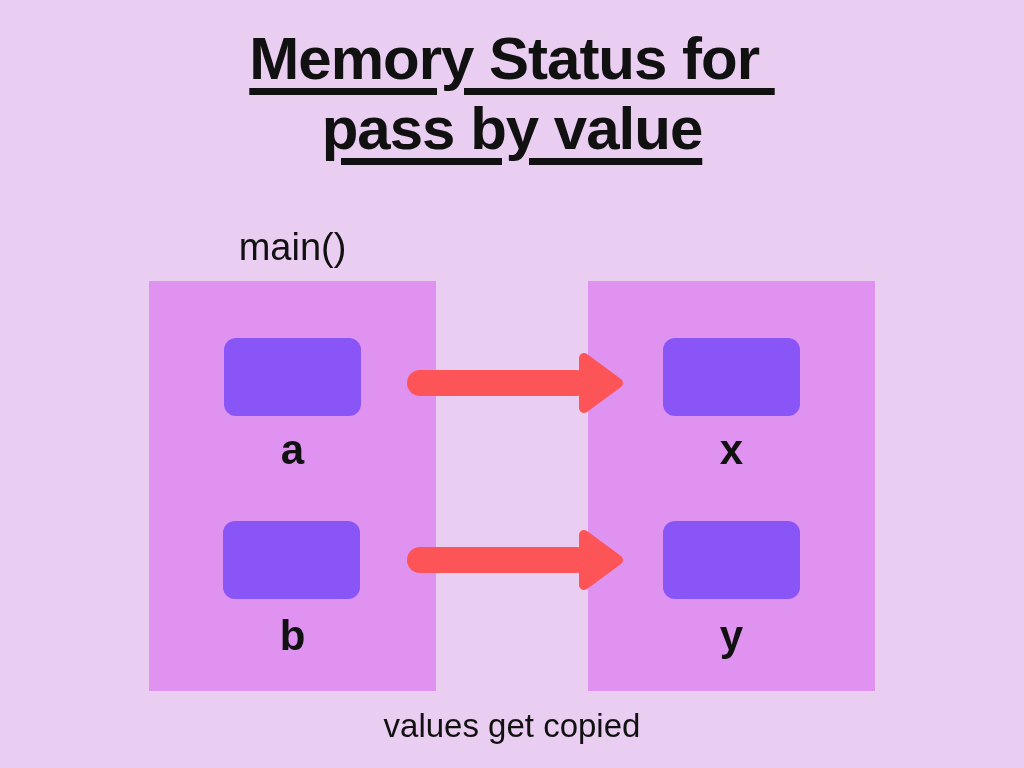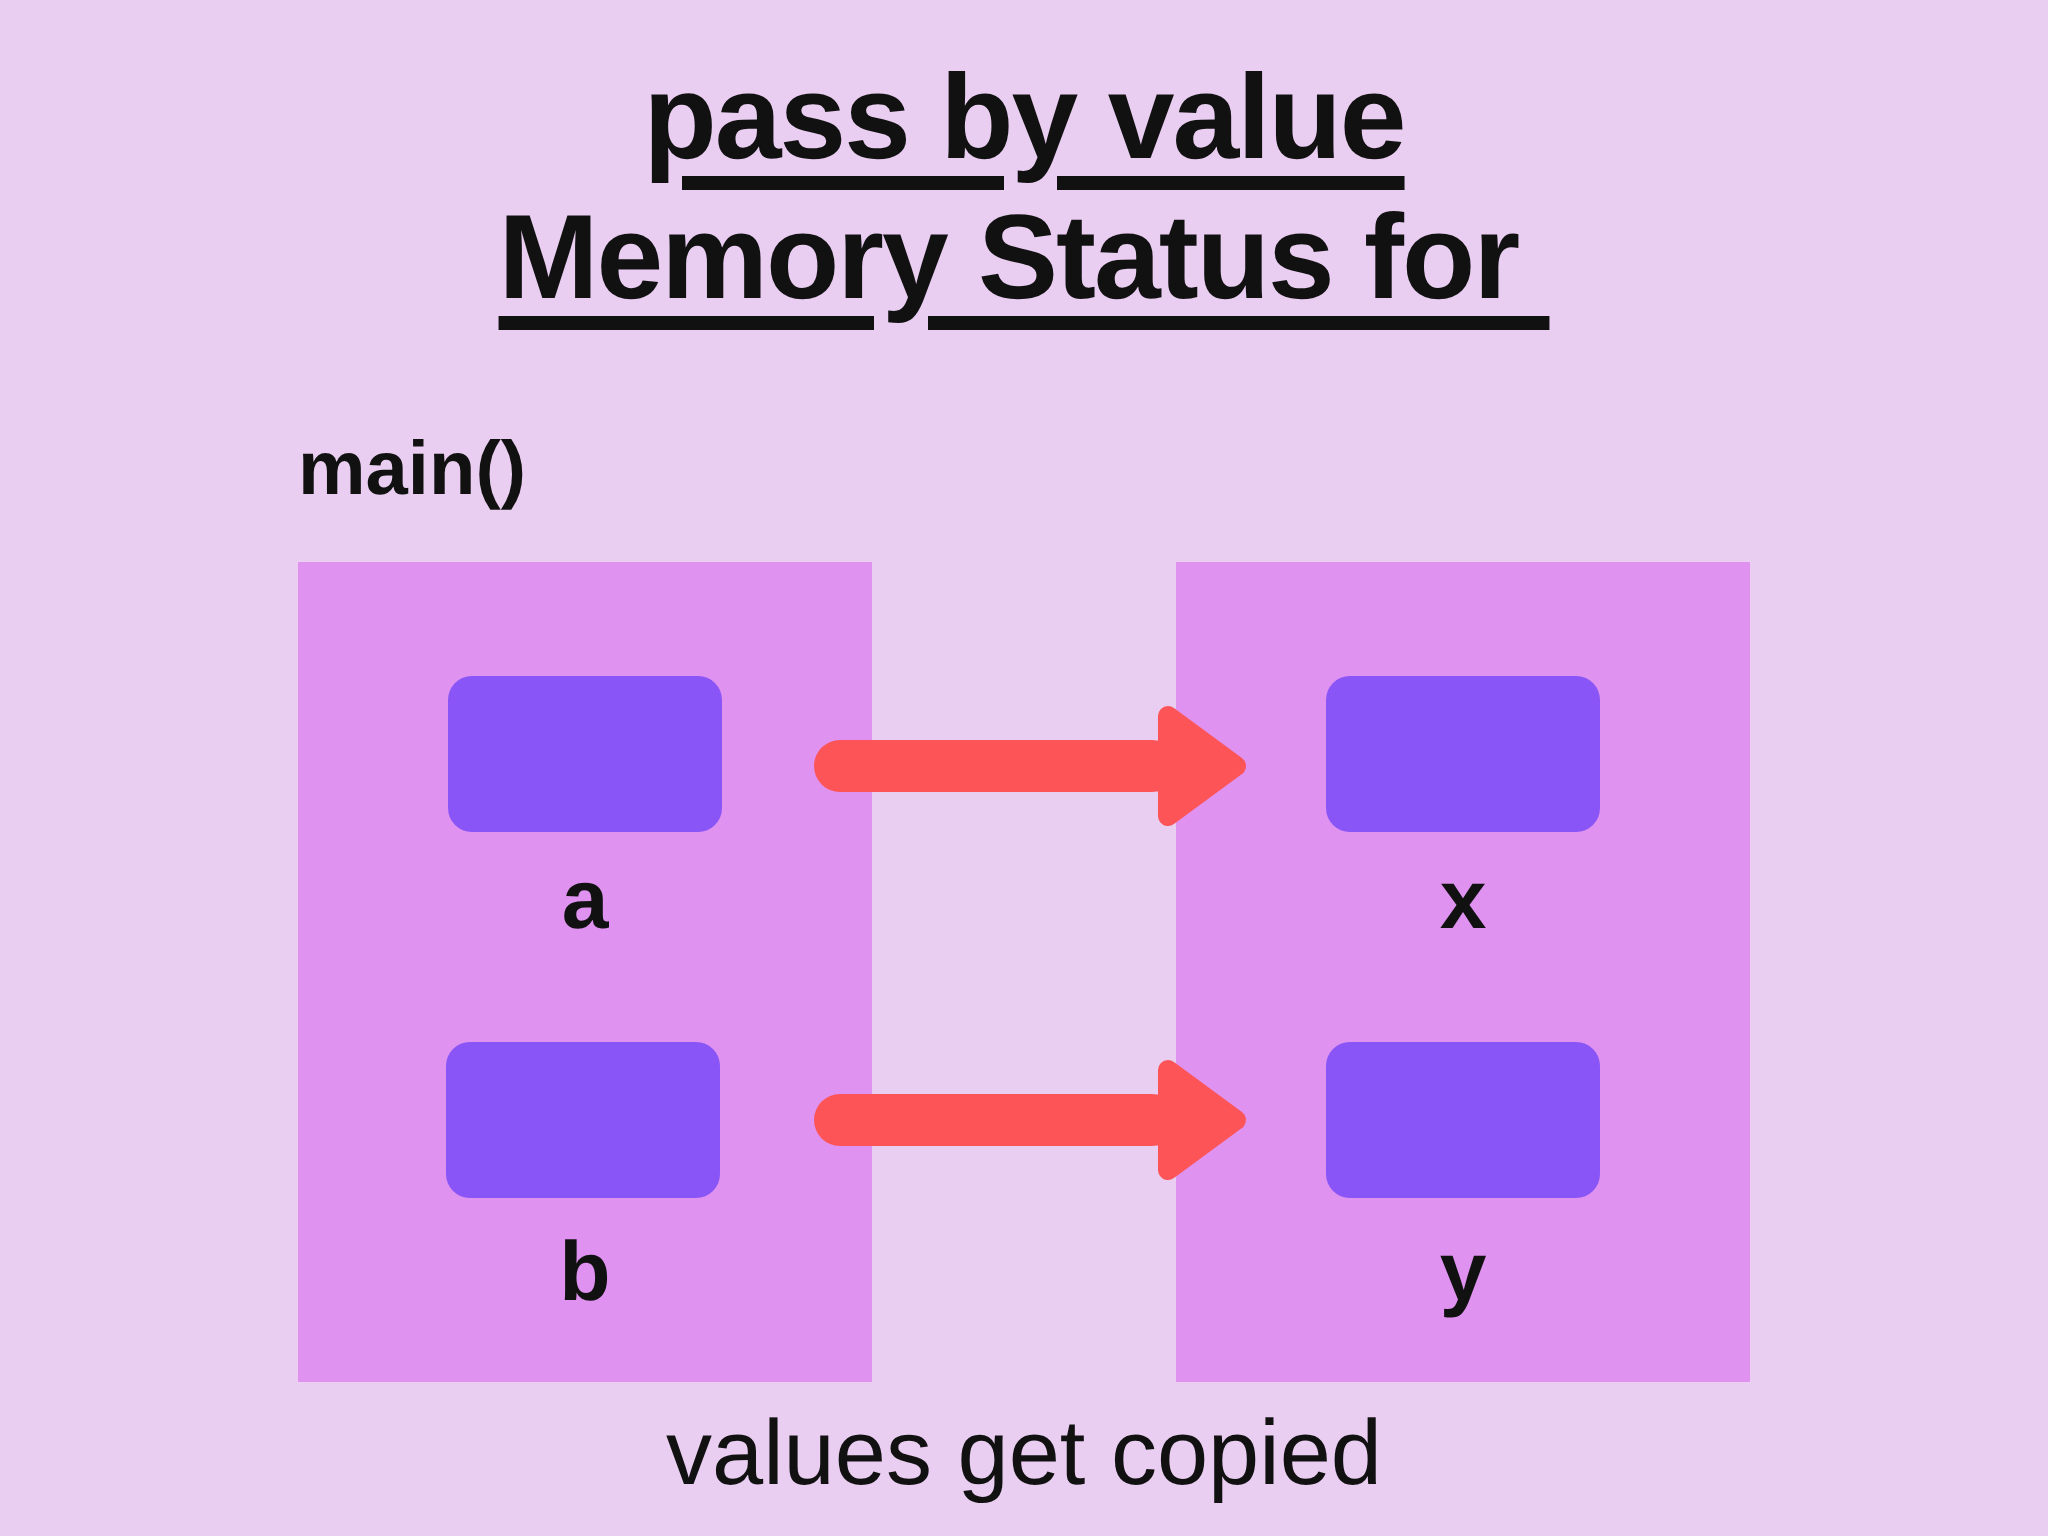--- a/index.html
+++ b/index.html
@@ -26,23 +26,23 @@
     letter-spacing:-1px;
   }
   .title-line{
     display:block;
     text-decoration:underline;
     text-decoration-thickness:7px;
     text-underline-offset:9px;
     text-decoration-skip-ink:auto;
   }
   .fn-name{
-    position:absolute;top:212px;height:46px;width:287px;
-    text-align:left;
-    font-size:38px;line-height:46px;font-weight:bold;
+    position:absolute;top:224px;height:46px;width:287px;
+    text-align:center;
+    font-size:38px;line-height:46px;font-weight:normal;
   }
   .fn-left{left:149px;}
   .fn-right{left:588px;}
   .panel{
     position:absolute;top:281px;width:287px;height:410px;
     background:var(--color-panel);
   }
   .panel-left{left:149px;}
   .panel-right{left:588px;}
   .varbox{
@@ -65,31 +65,31 @@
   .col-right{left:588px;}
   .arrow{
     position:absolute;left:407px;width:218px;height:64px;
     color:var(--color-arrow);
   }
   .arrow-1{top:351px;}
   .arrow-2{top:528px;}
   .caption{
     position:absolute;top:701px;left:0;width:1024px;
     text-align:center;
-    font-size:46px;line-height:50px;font-weight:normal;
+    font-size:33px;line-height:50px;font-weight:normal;
   }
 </style>
 </head>
 <body>
 
 <div class="canvas">
 
   <div class="title">
+    <span class="title-line">Memory Status for&nbsp;</span>
     <span class="title-line">pass by value</span>
-    <span class="title-line">Memory Status for&nbsp;</span>
   </div>
 
   <div class="fn-name fn-left">main()</div>
 
   <div class="panel panel-left"></div>
   <div class="panel panel-right"></div>
 
   <div class="varbox vb-a"></div>
   <div class="varbox vb-b"></div>
   <div class="varbox vb-x"></div>

